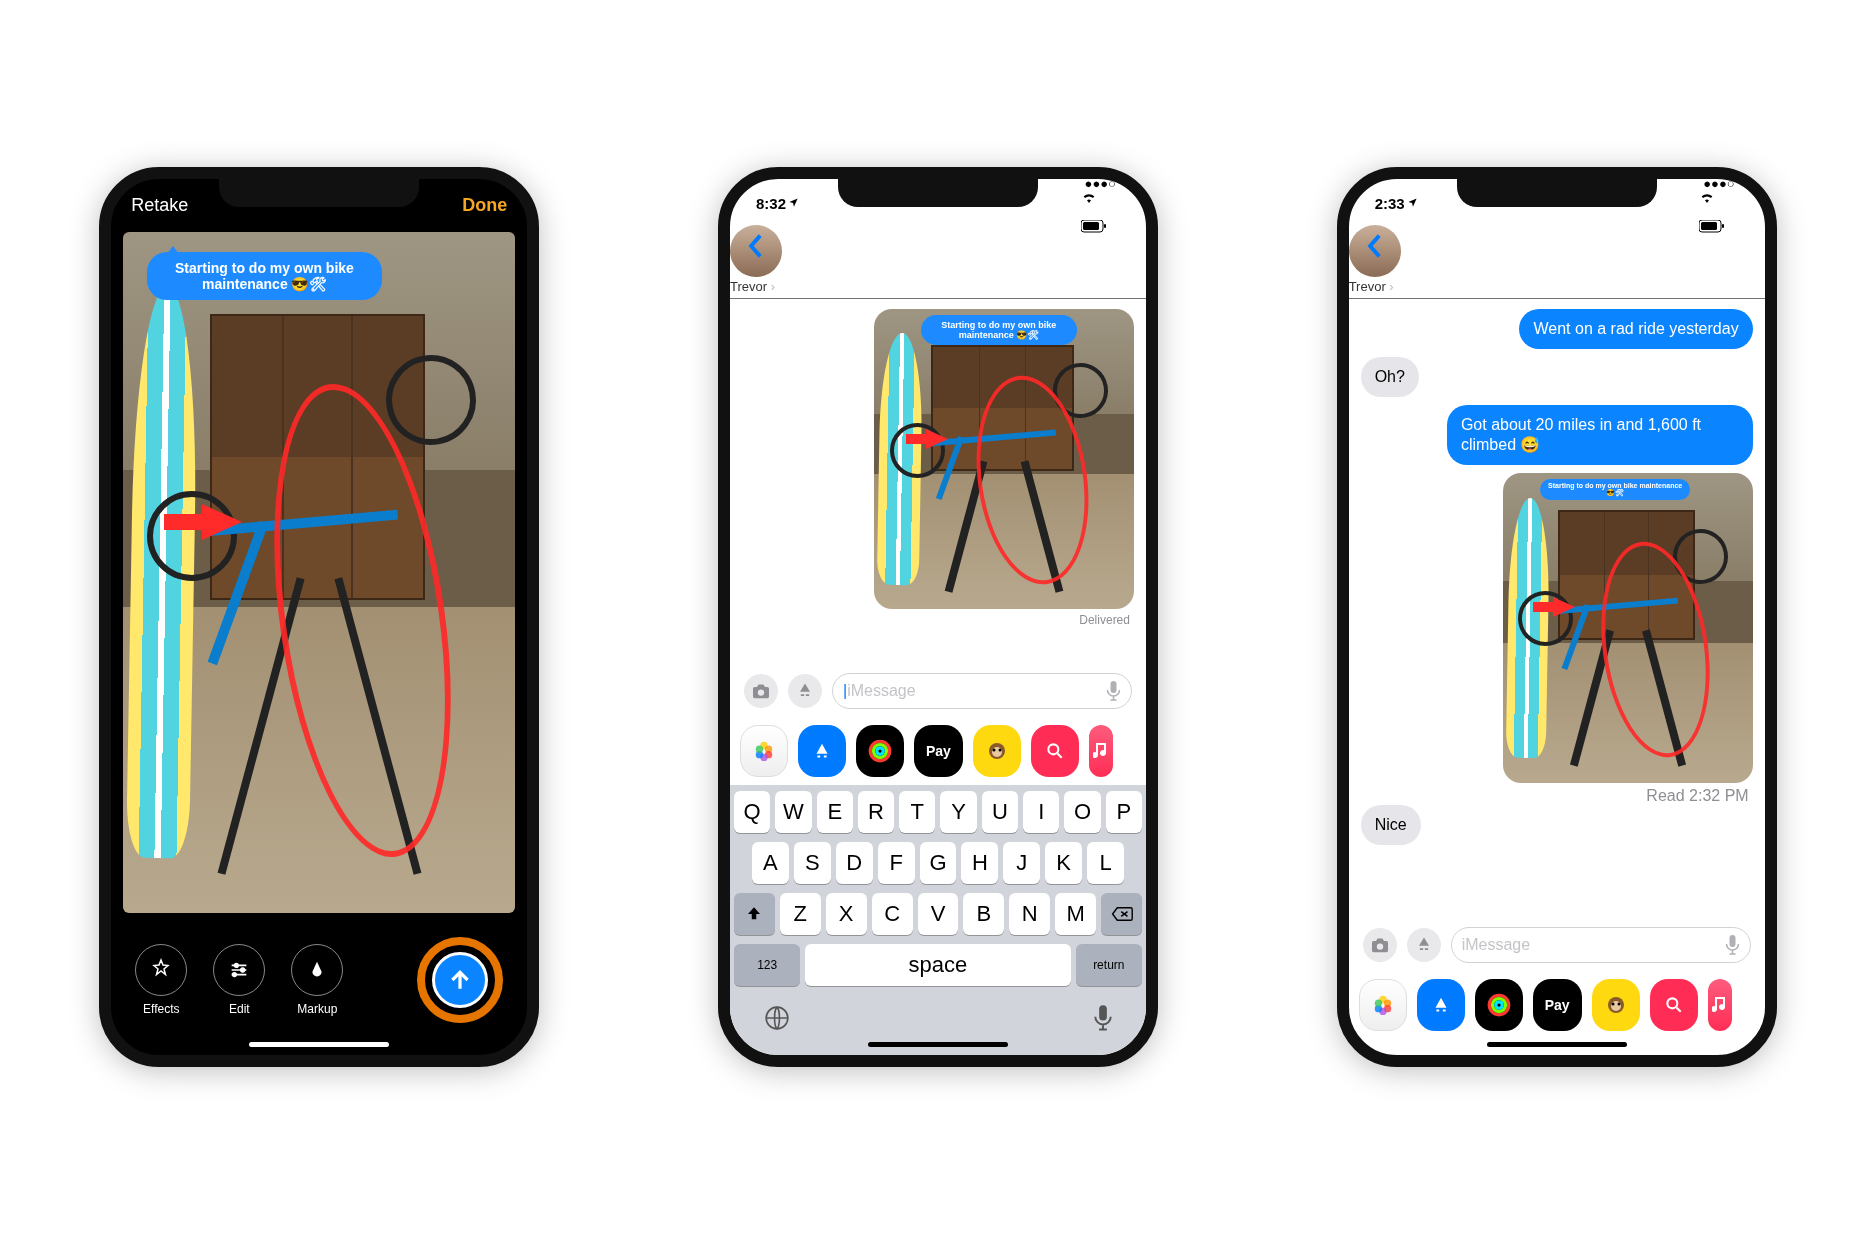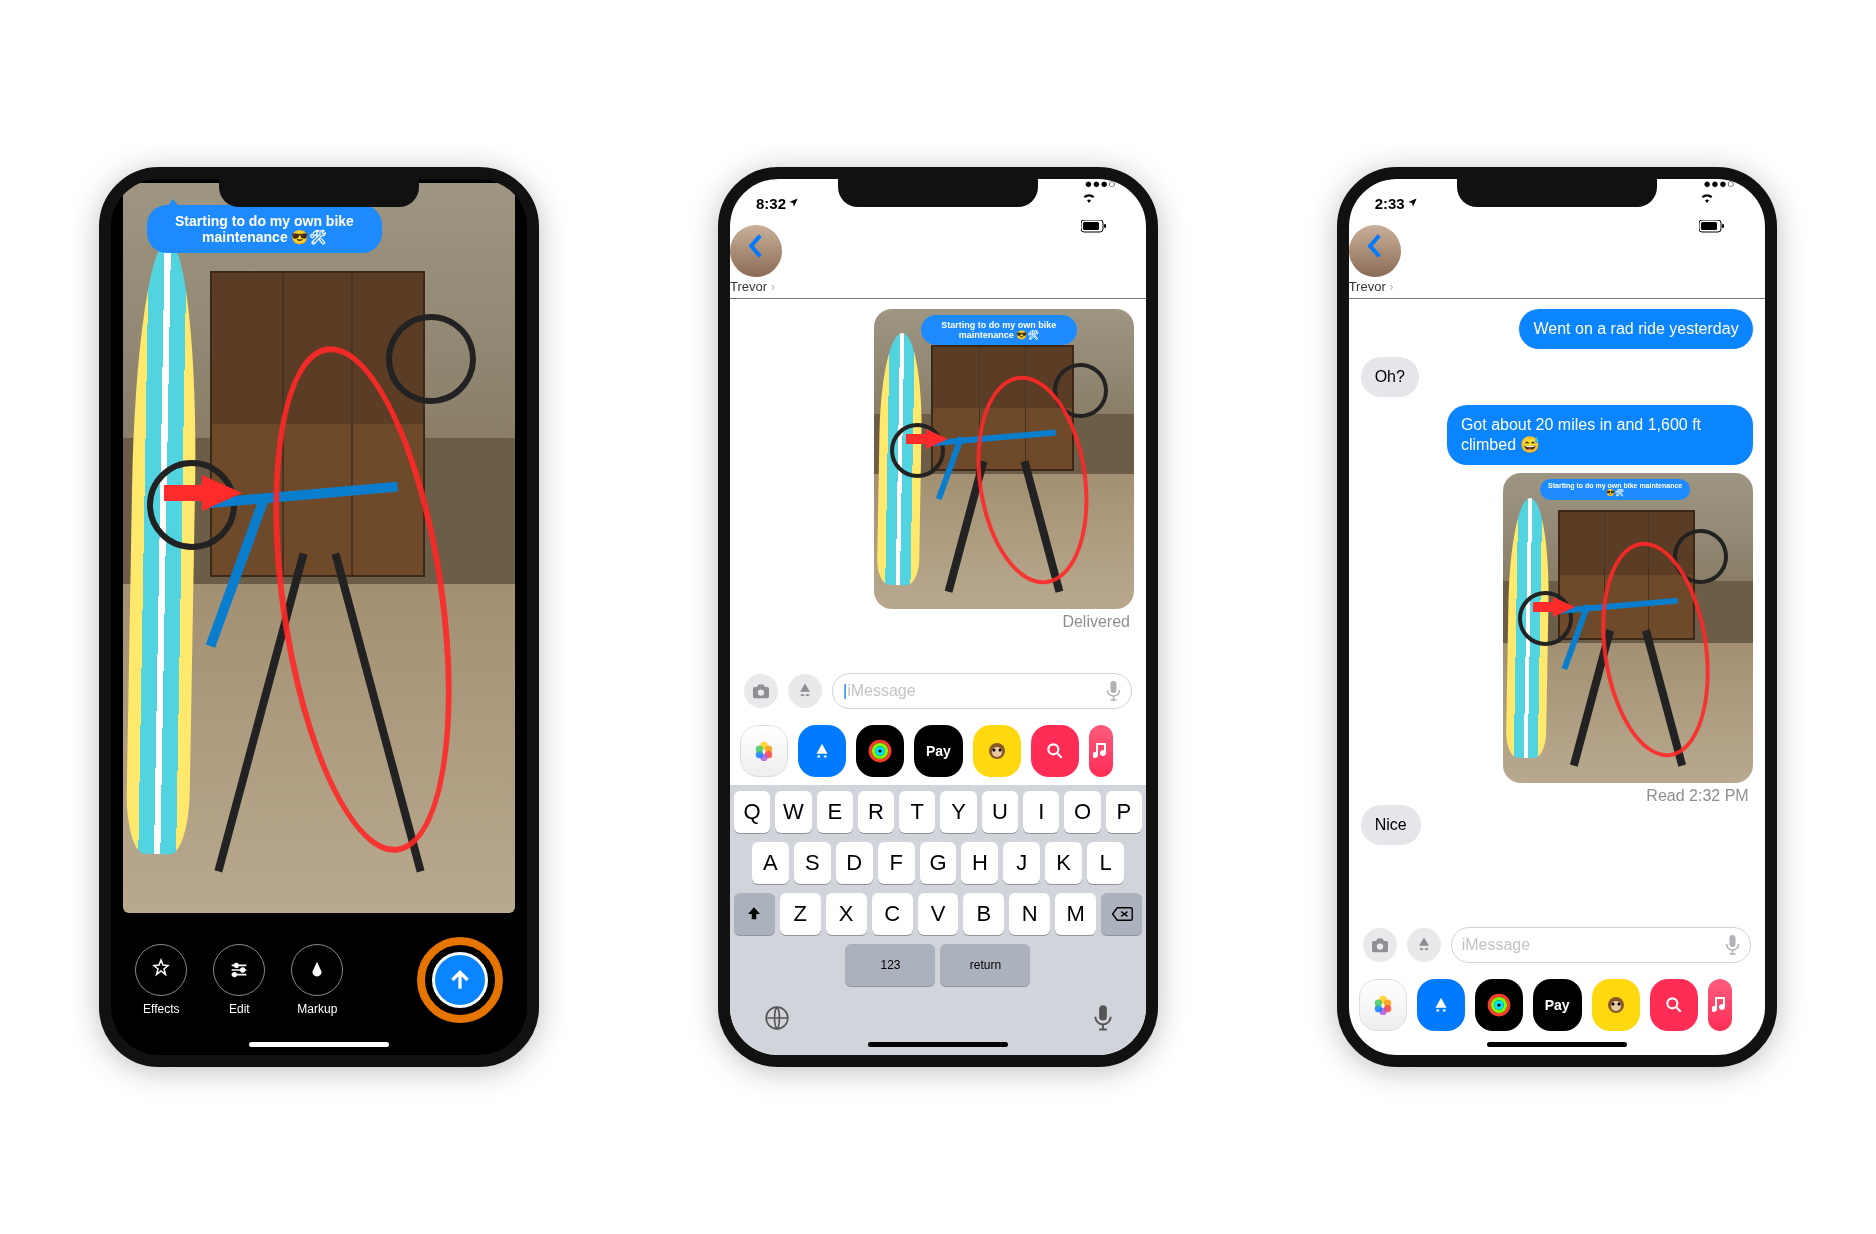--- a/index.html
+++ b/index.html
@@ -126,21 +126,21 @@
     max-width:78%; padding:10px 14px; border-radius:20px;
     font-size:16px; line-height:1.25; margin-bottom:8px;
   }
   .bubble.blue { background:#0a84ff; color:#fff; align-self:flex-end; }
   .bubble.gray { background:#e5e5ea; color:#000; align-self:flex-start; }
   .img-bubble {
     align-self:flex-end; border-radius:18px; overflow:hidden;
     width:250px; position:relative; margin-bottom:4px;
   }
   .img-bubble.lg { width:260px; height:300px; }
-  .delivered { align-self:flex-end; font-size:16px; color:#8e8e93; margin-bottom:6px; padding-right:4px;}
+  .delivered { align-self:flex-end; font-size:12px; color:#8e8e93; margin-bottom:6px; padding-right:4px;}
   .read { align-self:flex-end; font-size:16px; color:#8e8e93; padding-right:4px;}
 
   
   .input-row {
     display:flex; align-items:center; gap:10px;
     padding:8px 14px;
   }
   .inp-icon {
     width:34px; height:34px; border-radius:50%;
     background:#e9e9eb; color:#888;
@@ -274,20 +274,24 @@
 
   svg { display:block; }
 </style>
 </head>
 <body>
 
 <div class="phone black">
   <div class="notch"></div>
   <div class="home-indicator"></div>
 
+  <div class="p1-header">
+    <span>Retake</span>
+    <span class="done">Done</span>
+  </div>
 
   <div class="photo-area">
     <div class="scene">
       <div class="surfboard"></div>
       <div class="cabinet"></div>
       <div class="stand-legs"></div>
       <div class="wheel front"></div>
       <div class="wheel rear"></div>
       <div class="bike-frame"></div>
       <div class="markup-circle"></div>
@@ -503,20 +507,21 @@
       <div class="key">M</div>
       <div class="key fn del">
         <svg width="22" height="16" viewBox="0 0 28 20" fill="none" stroke="#000" stroke-width="1.8">
             <path d="M8 2h17a2 2 0 012 2v12a2 2 0 01-2 2H8l-6-8z"></path>
             <path d="M13 7l8 6M21 7l-8 6"></path>
           </svg>
       </div>
     </div>
     <div class="krow">
       <div class="key fn" style="max-width:90px">123</div>
+      <div class="key space">space</div>
       <div class="key fn" style="max-width:90px">return</div>
     </div>
     <div class="kb-bottom">
       <span>
         <svg width="26" height="26" viewBox="0 0 24 24" fill="none" stroke="#555" stroke-width="1.5">
             <circle cx="12" cy="12" r="10"></circle>
             <path d="M2 12h20M12 2c3 3 3 17 0 20M12 2c-3 3-3 17 0 20"></path>
           </svg>
       </span>
       <span>

